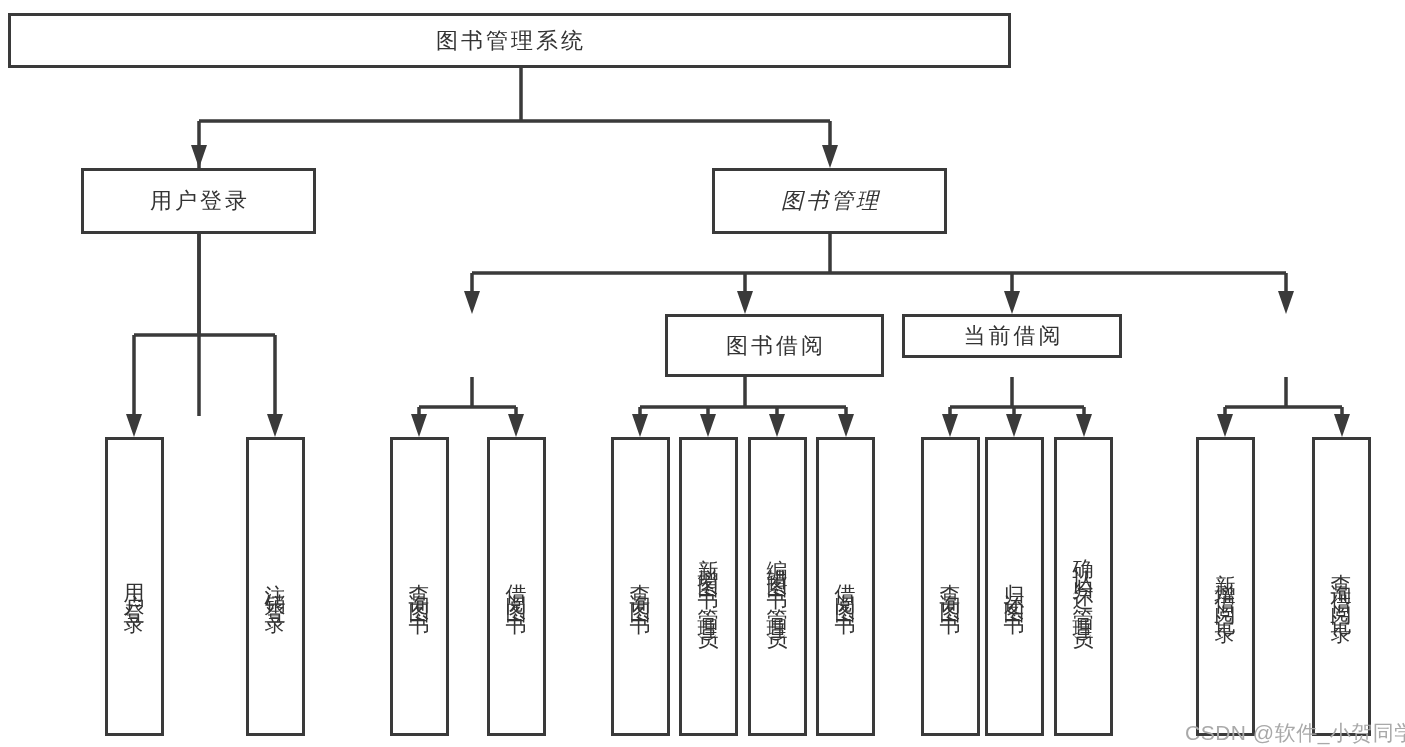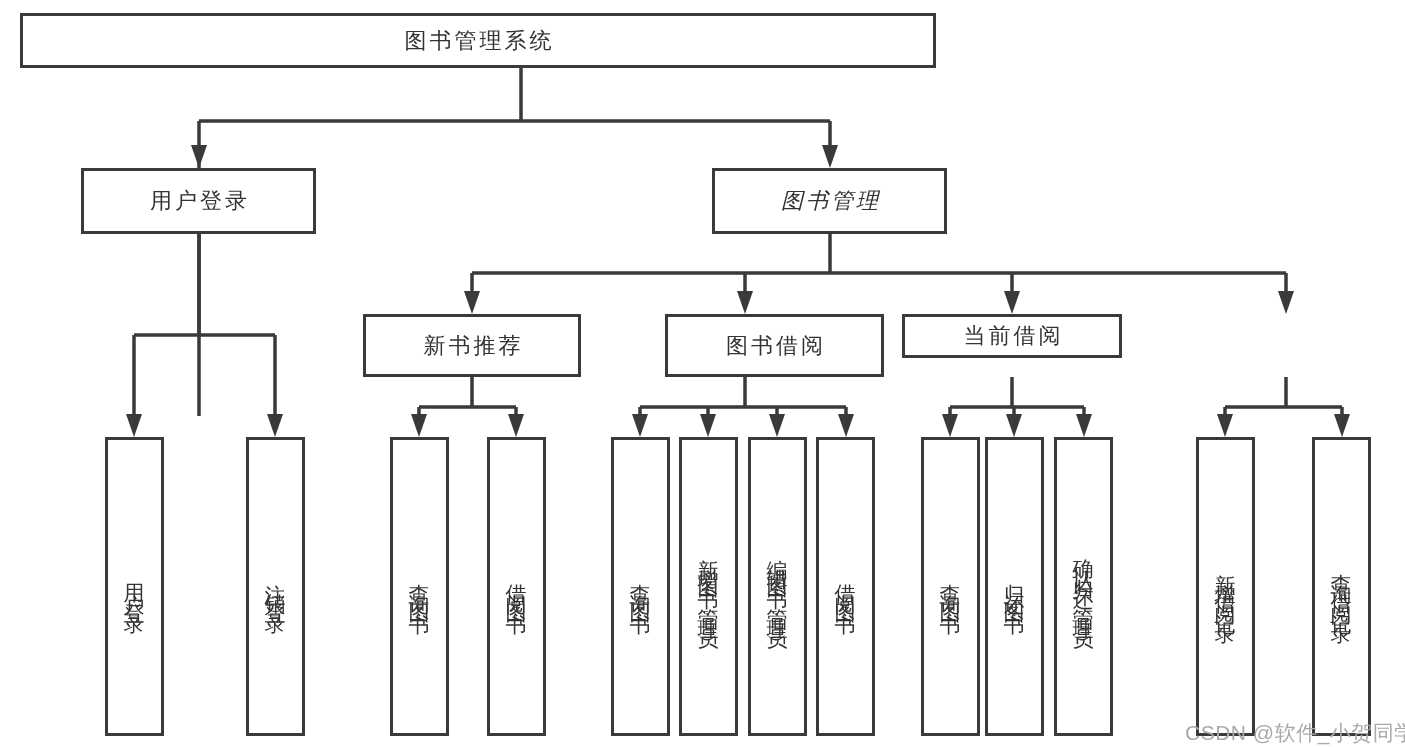--- a/index.html
+++ b/index.html
@@ -96,26 +96,25 @@
         <polygon points="769,414 785,414 777,437"></polygon>
         <polygon points="838,414 854,414 846,437"></polygon>
         <polygon points="942,414 958,414 950,437"></polygon>
         <polygon points="1006,414 1022,414 1014,437"></polygon>
         <polygon points="1076,414 1092,414 1084,437"></polygon>
         <polygon points="1217,414 1233,414 1225,437"></polygon>
         <polygon points="1334,414 1350,414 1342,437"></polygon>
       </g>
   </svg>
 
-  <div class="hbox" style="left:20px; top:13px; width:916px; height:55px;">图书管理系统</div>
+  <div class="hbox" style="left:8px; top:13px; width:1003px; height:55px;">图书管理系统</div>
 
   <div class="hbox" style="left:81px; top:168px; width:235px; height:66px;">用户登录</div>
   <div class="hbox" style="left:712px; top:168px; width:235px; height:66px;font-style:italic;">图书管理</div>
 
-  <div class="hbox" style="left:363px; top:314px; width:218px; height:63px;">新书推荐</div>
   <div class="hbox" style="left:636px; top:314px; width:219px; height:63px;margin-left:29px;">图书借阅</div>
   <div class="hbox" style="left:902px; top:314px; width:220px; height:44px;">当前借阅</div>
 
   <div class="vbox" style="left:105px;">用户登录</div>
   <div class="vbox" style="left:246px;">注销登录</div>
 
   <div class="vbox" style="left:390px;">查询图书</div>
   <div class="vbox" style="left:487px;">借阅图书</div>
 
   <div class="vbox" style="left:611px;">查询图书</div>

